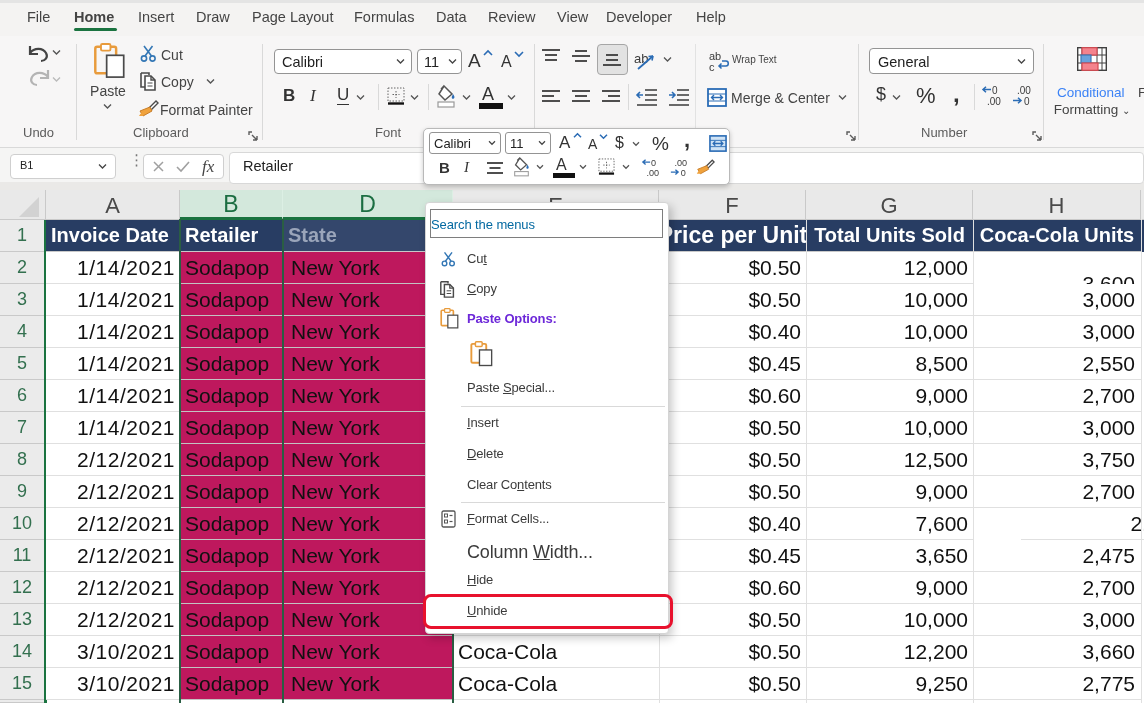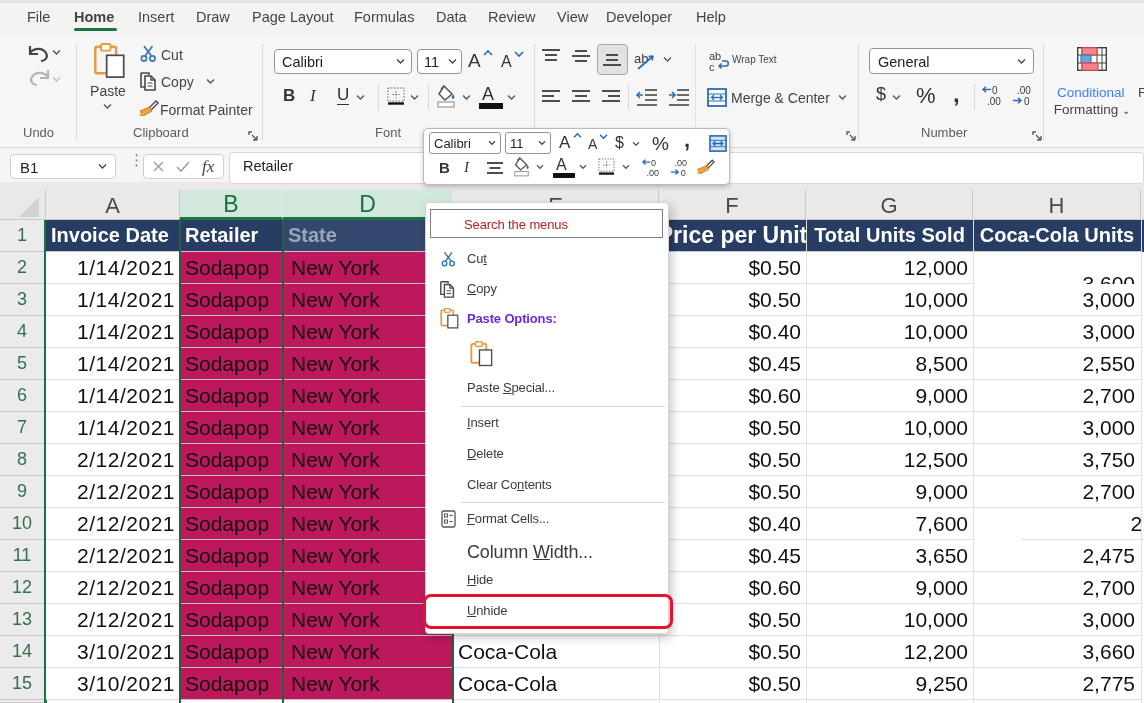--- a/index.html
+++ b/index.html
@@ -247,21 +247,21 @@
 <rect x="5" y="0.7" width="15" height="7.3" fill="#f4838d" stroke="#d44a52" stroke-width="1.2"></rect>
 <rect x="4" y="8" width="10" height="8" fill="#6aa2dc" stroke="#3c78b4" stroke-width="1.2"></rect>
 <rect x="5" y="16" width="16" height="7.3" fill="#f4838d" stroke="#d44a52" stroke-width="1.2"></rect>
 </svg>
 <div class="abs" style="left:1057px;top:85px;width:70px;text-align:left;font-size:13.5px;color:#3b82f6;">Conditional</div>
 <div class="abs" style="left:1050px;top:102px;width:84px;text-align:center;font-size:13.5px;color:#444;">Formatting <span style="font-size:10px;">⌄</span></div>
 <div class="abs" style="left:1138px;top:85px;font-size:13.5px;color:#444;">F</div>
 <div class="abs" style="left:0;top:148px;width:1144px;height:34px;background:#f5f5f4;"></div>
 <div class="abs" style="left:0;top:182px;width:1144px;height:8px;background:#eae9e7;"></div>
 <div class="abs" style="left:10px;top:154px;width:106px;height:25px;background:#fff;border:1px solid #cfcfcf;border-radius:4px;"></div>
-<div class="abs" style="left:20px;top:159px;font-size:15px;color:#222;">B1</div>
+<div class="abs" style="left:20px;top:159px;font-size:11px;color:#222;">B1</div>
 <svg style="left:98px;top:163px;" width="9" height="7" viewBox="0 0 9 7">
     <path d="M1 1.5 L4.5 5 L8 1.5" stroke="#444" stroke-width="1.3" fill="none"></path>
   </svg>
 <div class="abs" style="left:129px;top:156px;width:3px;height:21px;color:#777;font-size:15px;line-height:7px;">⋮</div>
 <div class="abs" style="left:143px;top:154px;width:81px;height:25px;background:#fff;border:1px solid #cfcfcf;border-radius:4px;"></div>
 <svg style="left:152px;top:160px;" width="13" height="13" viewBox="0 0 13 13">
     <path d="M2 2 L11 11 M11 2 L2 11" stroke="#a0a0a0" stroke-width="1.5"></path>
   </svg>
 <svg style="left:176px;top:160px;" width="15" height="13" viewBox="0 0 15 13">
     <path d="M1 7 L5 11 L13 2" stroke="#a0a0a0" stroke-width="1.6" fill="none"></path>
@@ -479,21 +479,21 @@
 <text x="13" y="20" font-size="10" fill="#3b3b3b" font-family="Liberation Sans">0</text>
 <path d="M2 15.5 L10 15.5 M7 12.8 L10 15.5 L7 18.2" stroke="#2b6cb5" stroke-width="1.5" fill="none"></path>
 </svg>
 <svg style="left:695px;top:158px;" width="20" height="18" viewBox="0 0 22 19">
 <path d="M12 9 L19 2 L21 4 L14 11 Z" fill="#fff" stroke="#4a4a4a" stroke-width="1.4"></path>
 <path d="M3 12 L13 8 L15 12 L6 17 Z" fill="#f0a23c" stroke="#c87d28" stroke-width="1"></path>
 <path d="M2 17 C4 13, 6 12, 8 13 L6 17 Z" fill="#f0a23c"></path>
 </svg>
 <div class="abs" style="left:425px;top:202px;width:244px;height:432px;background:#fff;border:1px solid #d4d4d4;border-radius:4px;box-shadow:3px 4px 10px rgba(0,0,0,0.22);"></div>
 <div class="abs" style="left:430px;top:209px;width:233px;height:29px;background:#fff;border:1px solid #7e7e7e;"></div>
-<div class="abs" style="left:464px;top:217px;font-size:13px;letter-spacing:-0.1px;color:#b91c1c;">Search the menus</div>
+<div class="abs" style="left:431px;top:217px;font-size:13px;letter-spacing:-0.1px;color:#0369a1;">Search the menus</div>
 <div class="abs" style="left:467px;top:251px;font-size:13px;letter-spacing:-0.15px;color:#3b3b3b;">Cu<u>t</u></div>
 <div class="abs" style="left:467px;top:281px;font-size:13px;letter-spacing:-0.15px;color:#3b3b3b;"><u>C</u>opy</div>
 <div class="abs" style="left:467px;top:311px;font-size:13px;letter-spacing:-0.15px;color:#6d28d9;"><b>Paste Options:</b></div>
 <div class="abs" style="left:467px;top:380px;font-size:13px;letter-spacing:-0.15px;color:#3b3b3b;">Paste <u>S</u>pecial...</div>
 <div class="abs" style="left:467px;top:415px;font-size:13px;letter-spacing:-0.15px;color:#3b3b3b;"><u>I</u>nsert</div>
 <div class="abs" style="left:467px;top:446px;font-size:13px;letter-spacing:-0.15px;color:#3b3b3b;"><u>D</u>elete</div>
 <div class="abs" style="left:467px;top:477px;font-size:13px;letter-spacing:-0.15px;color:#3b3b3b;">Clear Co<u>n</u>tents</div>
 <div class="abs" style="left:467px;top:511px;font-size:13px;letter-spacing:-0.15px;color:#3b3b3b;"><u>F</u>ormat Cells...</div>
 <div class="abs" style="left:467px;top:542px;font-size:18px;letter-spacing:-0.15px;color:#3b3b3b;">Column <u>W</u>idth...</div>
 <div class="abs" style="left:467px;top:572px;font-size:13px;letter-spacing:-0.15px;color:#3b3b3b;"><u>H</u>ide</div>

